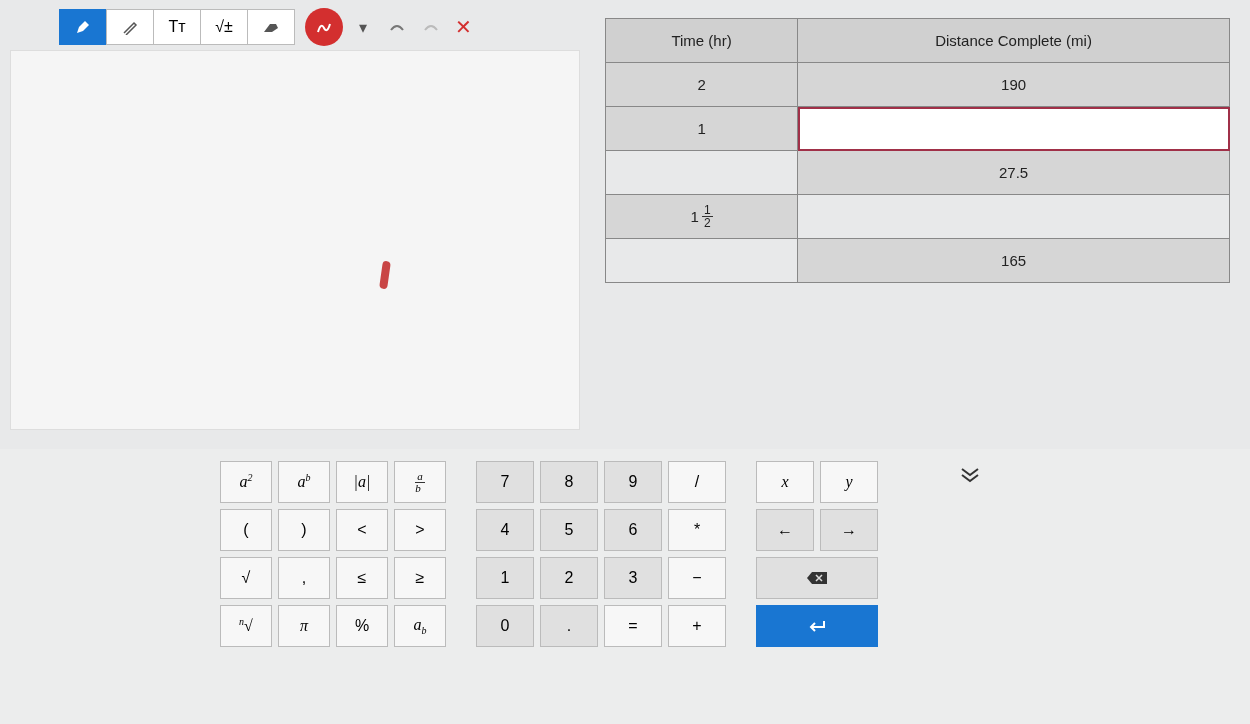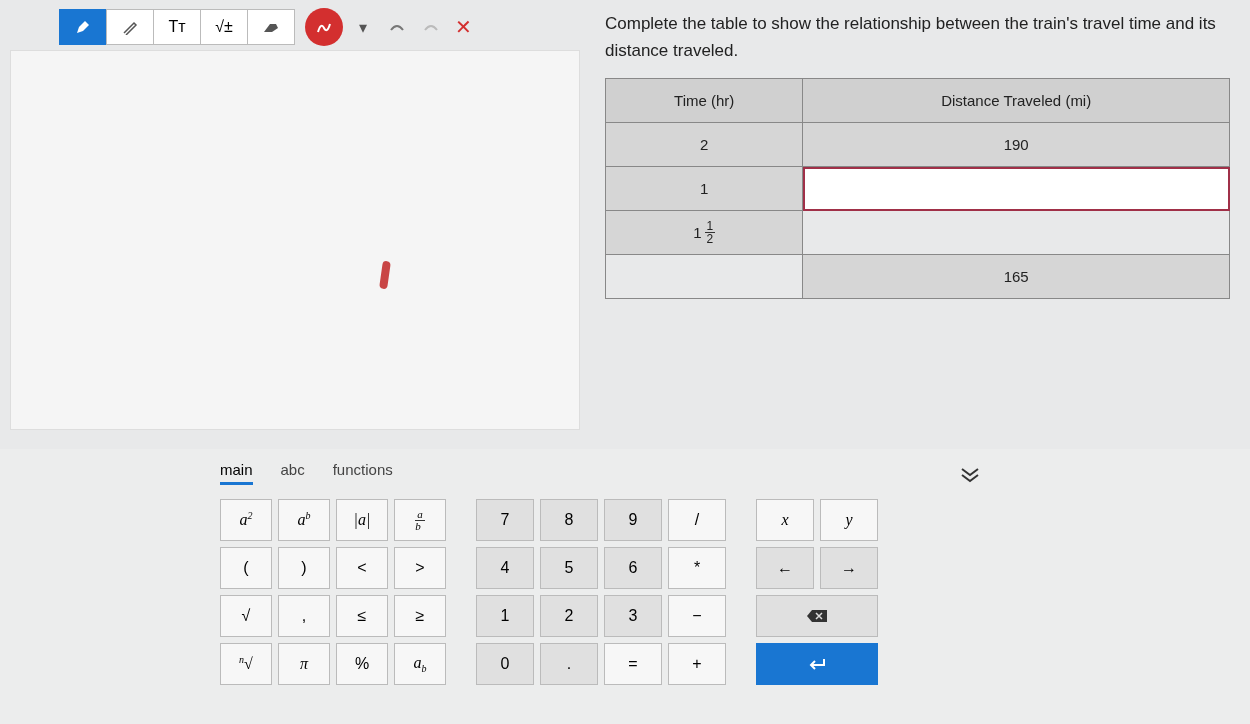--- a/index.html
+++ b/index.html
@@ -210,34 +210,37 @@
           </svg>
       </div>
       <div class="close-x">✕</div>
     </div>
     <div class="canvas-area">
       <div class="scribble"></div>
     </div>
   </div>
 
   <div class="right-panel">
-    <p class="question-text">Complete the table to show the relationship between the train's travel time and its distance traveled.</p>
     <table class="data-table">
       <tbody>
           <tr>
         <th>Time (hr)</th>
-        <th>Distance Traveled (mi)</th>
+        <th>Distance Complete (mi)</th>
       </tr>
       <tr>
         <td class="shaded">2</td>
         <td class="shaded">190</td>
       </tr>
       <tr>
         <td class="shaded">1</td>
         <td class="input-cell"></td>
+      </tr>
+      <tr>
+        <td></td>
+        <td class="shaded">27.5</td>
       </tr>
       <tr>
         <td class="shaded">
           <span class="frac-inline">1<span class="frac-stack">
                   <span class="num">1</span>
                   <span class="den">2</span>
                 </span></span>
         </td>
         <td></td>
       </tr>
@@ -248,25 +251,20 @@
     </tbody>
       </table>
   </div>
 </div>
 
 <div class="keypad-area">
   <div class="collapse-icon">
     <svg width="20" height="16" viewBox="0 0 20 16">
         <path d="M2 2 L10 8 L18 2 M2 8 L10 14 L18 8" stroke="#333" stroke-width="2" fill="none"></path>
       </svg>
-  </div>
-  <div class="kp-tabs">
-    <div class="kp-tab active">main</div>
-    <div class="kp-tab">abc</div>
-    <div class="kp-tab">functions</div>
   </div>
   <div class="kp-body">
 
     <div class="kp-grid g4">
       <div class="kp-key">
           <span>a<sup>2</sup></span>
         </div>
       <div class="kp-key">
           <span>a<sup>b</sup></span>
         </div>

